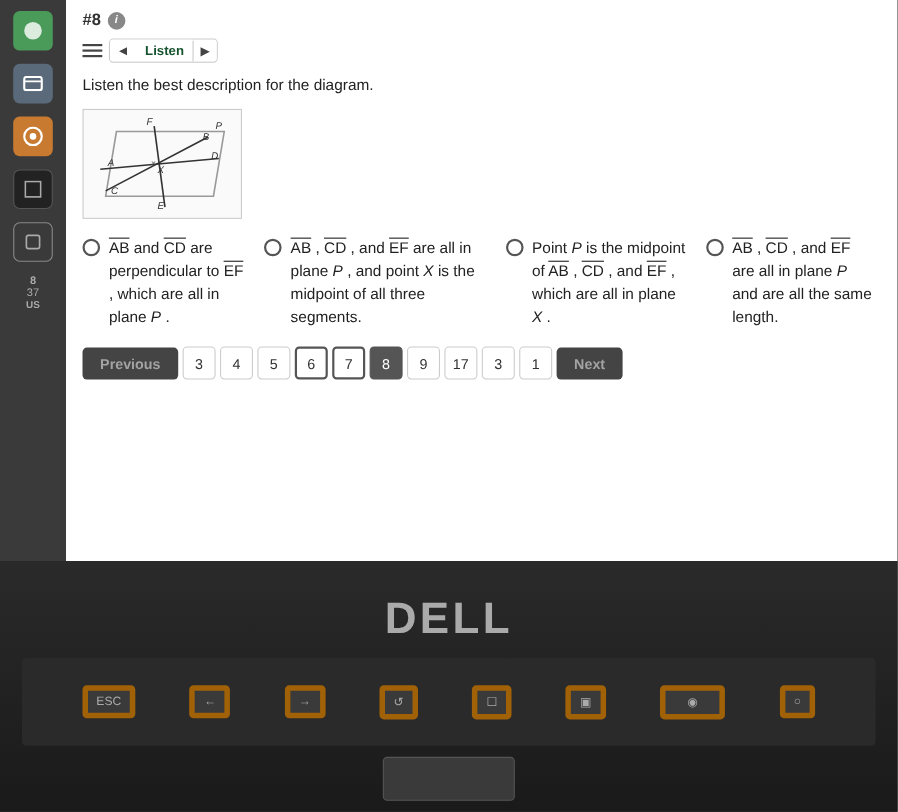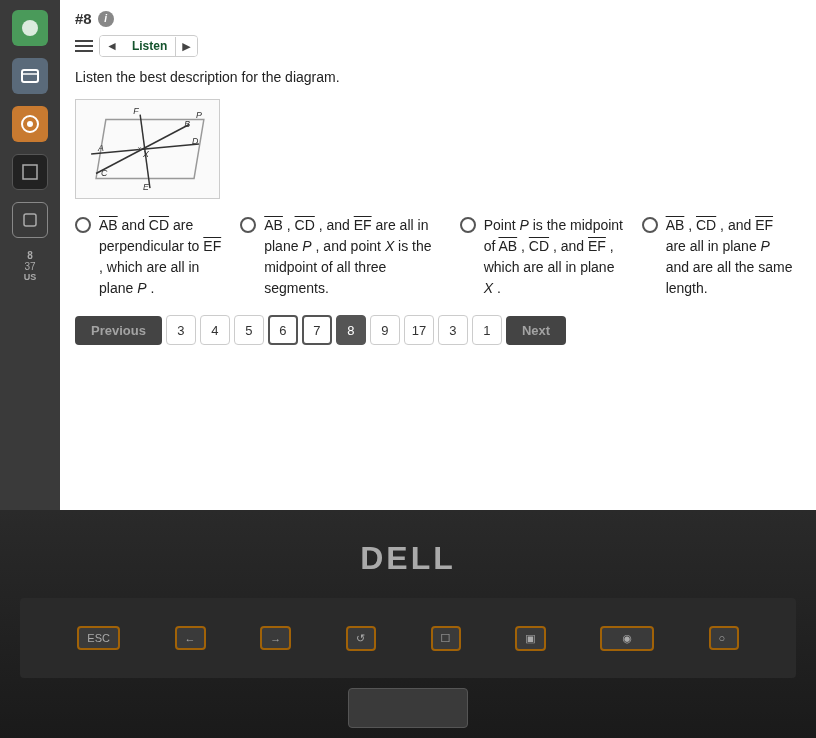--- a/index.html
+++ b/index.html
@@ -233,21 +233,21 @@
       bottom: 0;
       background: linear-gradient(180deg, #2a2a2a 0%, #1a1a1a 100%);
     }
 
     
     .dell-logo {
       position: absolute;
       top: 30px;
       left: 50%;
       transform: translateX(-50%);
-      font-size: 32px;
+      font-size: 40px;
       font-weight: bold;
       color: #aaa;
       letter-spacing: 3px;
       font-family: 'Arial Black', sans-serif;
     }
 
     
     .keyboard-area {
       position: absolute;
       bottom: 60px;
@@ -256,27 +256,27 @@
       background: #2a2a2a;
       border-radius: 4px;
       display: flex;
       align-items: center;
       justify-content: space-around;
       padding: 0 30px;
     }
 
     .key {
       background: #3a3a3a;
-      border: 2px solid #a16207;
+      border: 5px solid #a16207;
       border-radius: 4px;
       color: #aaa;
       font-size: 11px;
       padding: 4px 8px;
       min-width: 30px;
-      text-align: left;
+      text-align: right;
     }
 
     .key-wide {
       padding: 4px 20px;
     }
 
     
     .touchpad {
       position: absolute;
       bottom: 10px;

